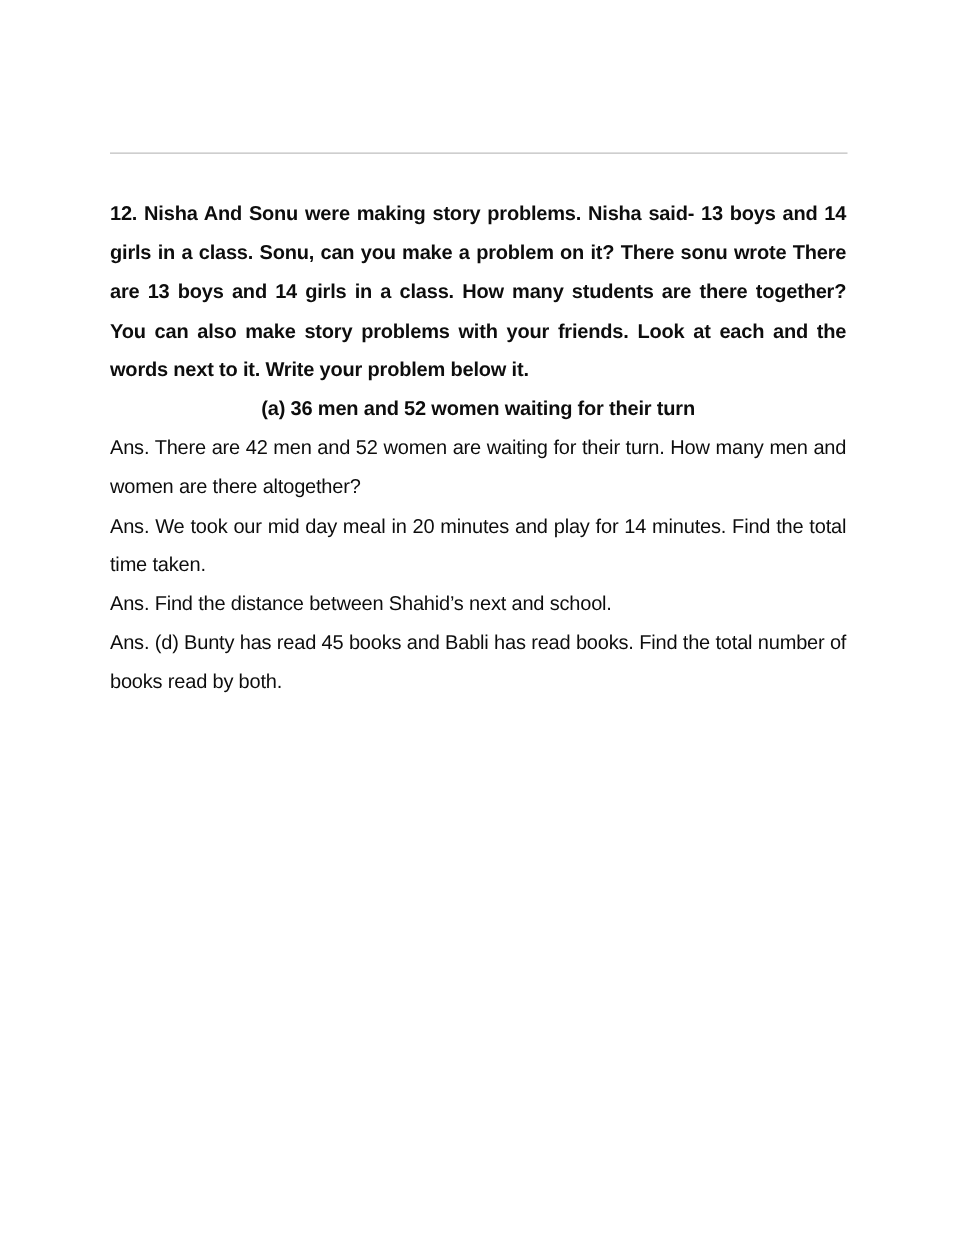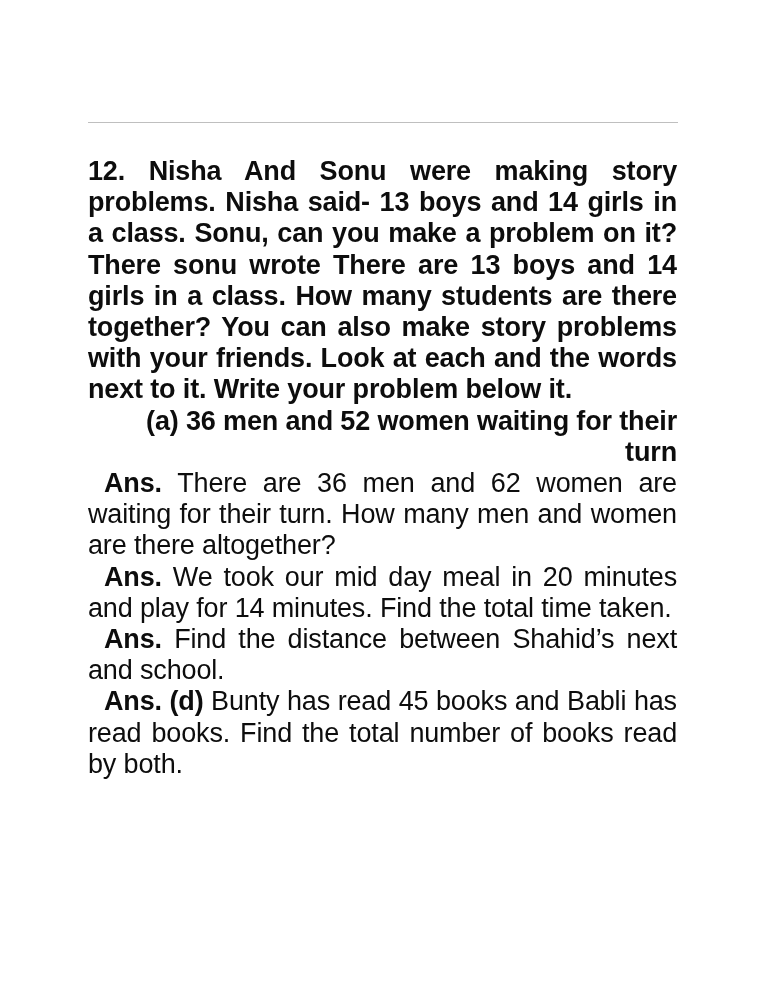--- a/index.html
+++ b/index.html
@@ -26,56 +26,55 @@
   }
   .content {
     position: absolute;
     left: 88px;
     top: 156px;
     width: 589px;
   }
   p.para {
     margin: 0;
     padding: 0;
-    font-size: 27px;
+    font-size: 16px;
     line-height: 31.2px;
     color: #0d0d0d;
     text-align: justify;
     text-justify: inter-word;
     letter-spacing: -0.15px;
     word-spacing: 0px;
   }
   p.para.bold {
     font-weight: bold;
   }
   p.para.ans {
     font-weight: normal;
   }
   p.para .lead {
-    font-weight: bold;
-    margin-left: 16px;
+    font-weight: normal;
   }
   
   p.nojust {
-    text-align: right;
+    text-align: center;
   }
 </style>
 </head>
 <body>
 
 <div class="page">
 
   <div class="header-rule"></div>
 
   <div class="content">
 
     <p class="para bold">12. Nisha And Sonu were making story problems. Nisha said- 13 boys and 14 girls in a class. Sonu, can you make a problem on it? There sonu wrote There are 13 boys and 14 girls in a class.  How many students are there together? You can also make story problems with your friends. Look at each and the words next to it. Write your problem below it.</p>
 
     <p class="para bold nojust">(a) 36 men and 52 women waiting for their turn</p>
-    <p class="para ans"><span class="lead">Ans.</span><span> There are 36 men and 62 women are waiting for their turn. How many men and women are there altogether?</span></p>
+    <p class="para ans"><span class="lead">Ans.</span><span> There are 42 men and 52 women are waiting for their turn. How many men and women are there altogether?</span></p>
 
     <p class="para ans"><span class="lead">Ans.</span><span> We took our mid day meal in 20 minutes and play for 14 minutes. Find the total time taken.</span></p>
 
     <p class="para ans"><span class="lead">Ans.</span><span> Find the distance between Shahid’s next and school.</span></p>
 
     <p class="para ans"><span class="lead">Ans. (d)</span><span> Bunty has read 45 books and Babli has read books. Find the total number of books read by both.</span></p>
 
   </div>
 
 </div>

